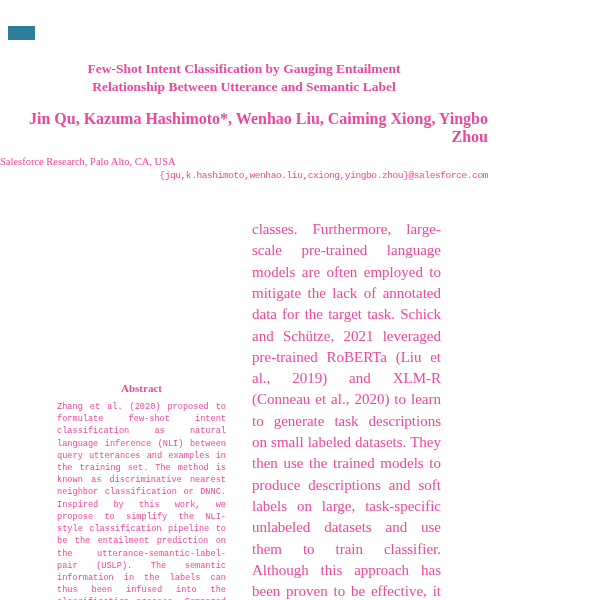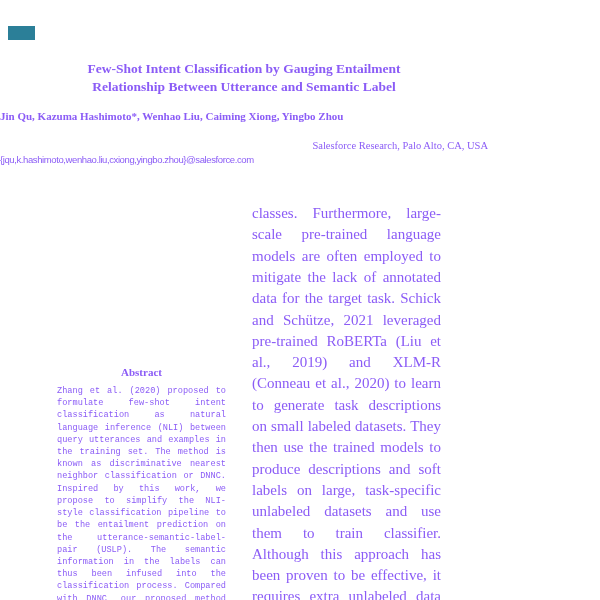--- a/index.html
+++ b/index.html
@@ -4,51 +4,51 @@
 <style>
   * { margin: 0; padding: 0; box-sizing: border-box; }
   html, body { background: #ffffff; }
   .page {
     position: relative;
     width: 488px;
     height: 600px;
     background: #ffffff;
     overflow: hidden;
     font-family: "Liberation Serif", "DejaVu Serif", serif;
-    color: #8b5cf6;
+    color: #ec4899;
   }
   .corner-badge {
     position: absolute;
     left: 8px;
     top: 26px;
     width: 27px;
     height: 14px;
   }
   .header { padding-top: 60px; }
   .paper-title {
     text-align: center;
     font-weight: bold;
     font-size: 13.5px;
     line-height: 1.3;
     padding: 0 78px;
   }
   .authors {
-    text-align: left;
+    text-align: right;
     font-weight: bold;
-    font-size: 11px;
+    font-size: 16px;
     margin-top: 15px;
   }
   .affiliation {
-    text-align: right;
+    text-align: left;
     font-size: 10.5px;
-    margin-top: 18px;
+    margin-top: 10px;
   }
   .email {
-    text-align: left;
-    font-family: Liberation Sans, sans-serif;
+    text-align: right;
+    font-family: Liberation Mono, monospace;
     font-size: 9.5px;
     letter-spacing: -0.4px;
     margin-top: 3px;
   }
   .columns {
     display: flex;
     gap: 16px;
     padding: 0 47px;
     margin-top: 38px;
     align-items: center;

